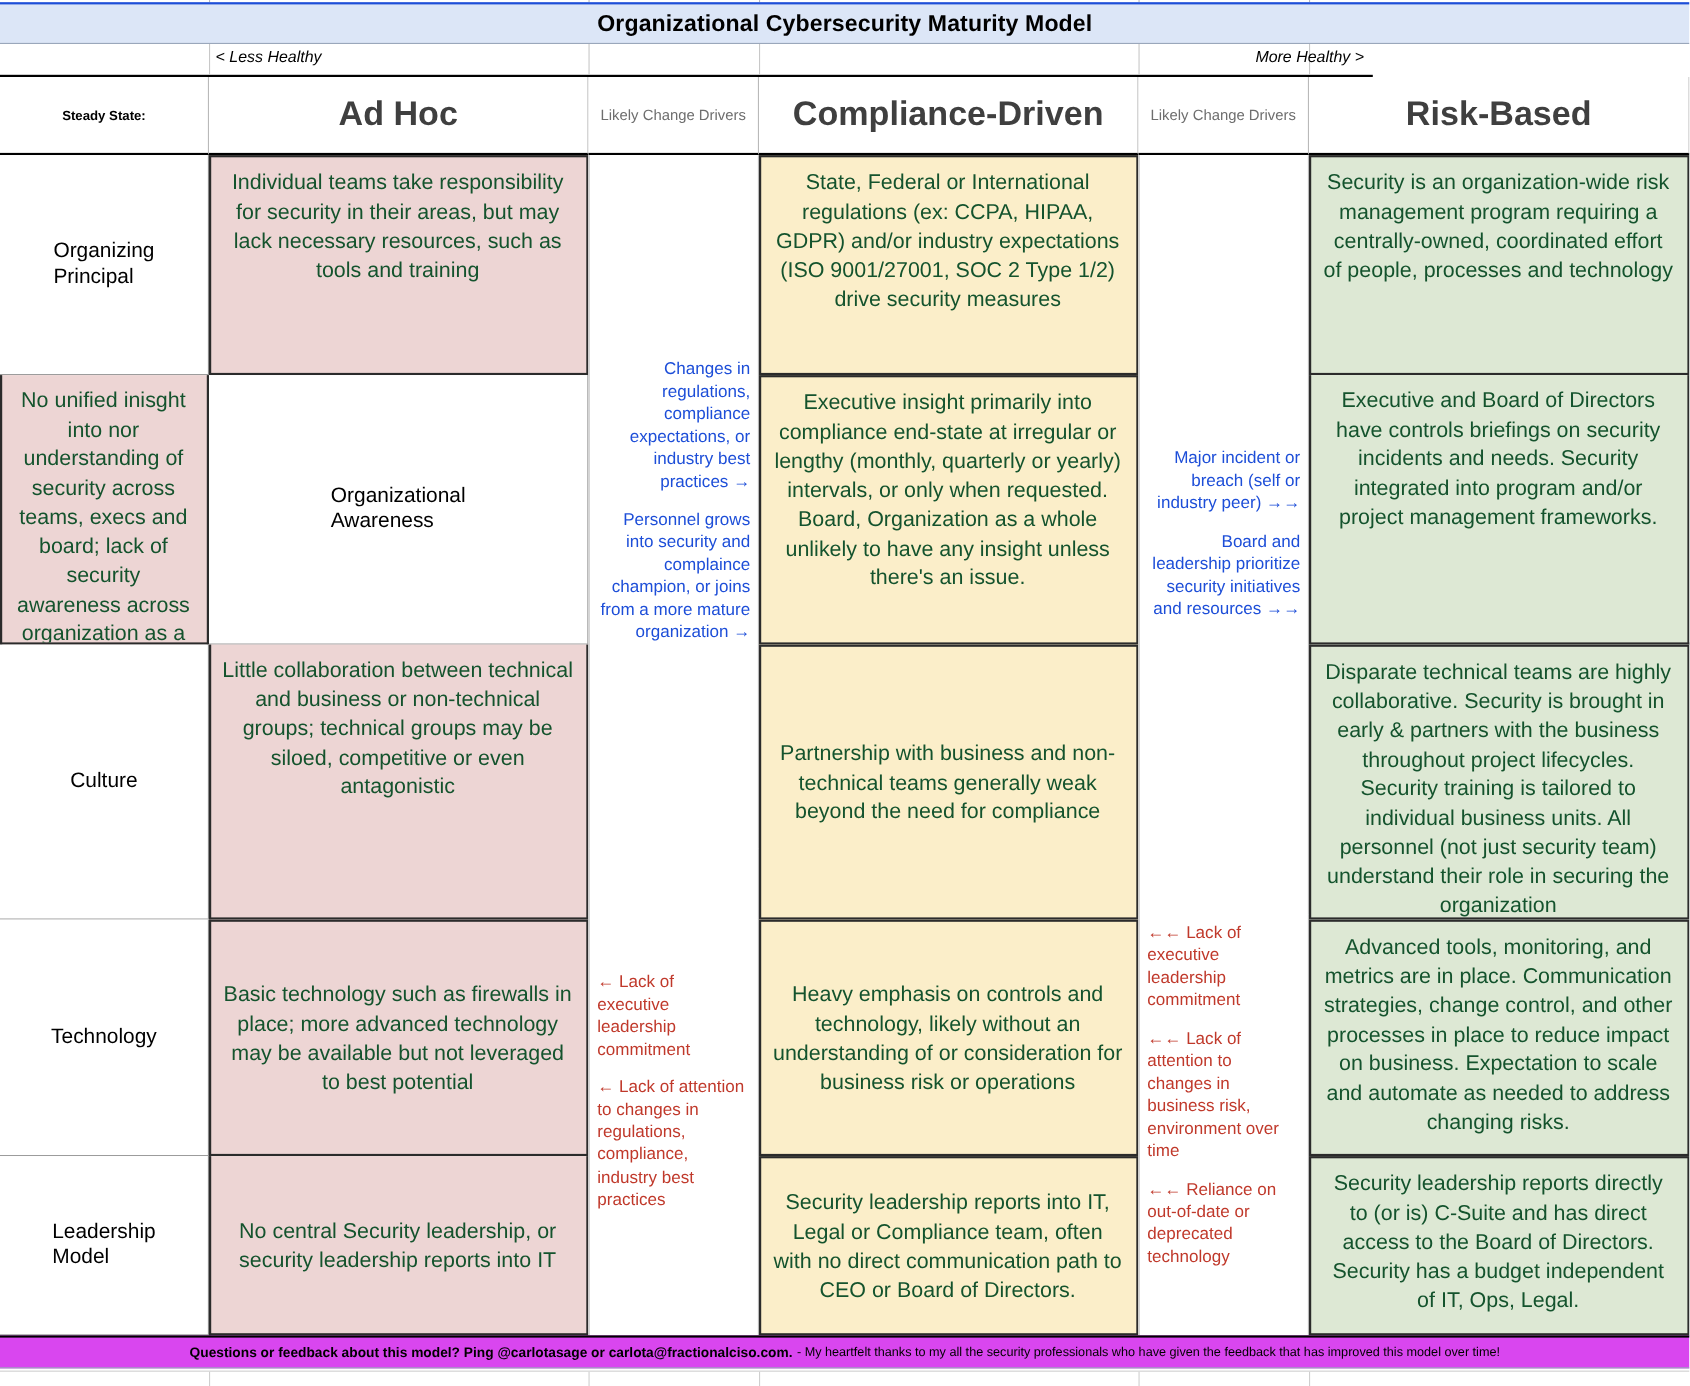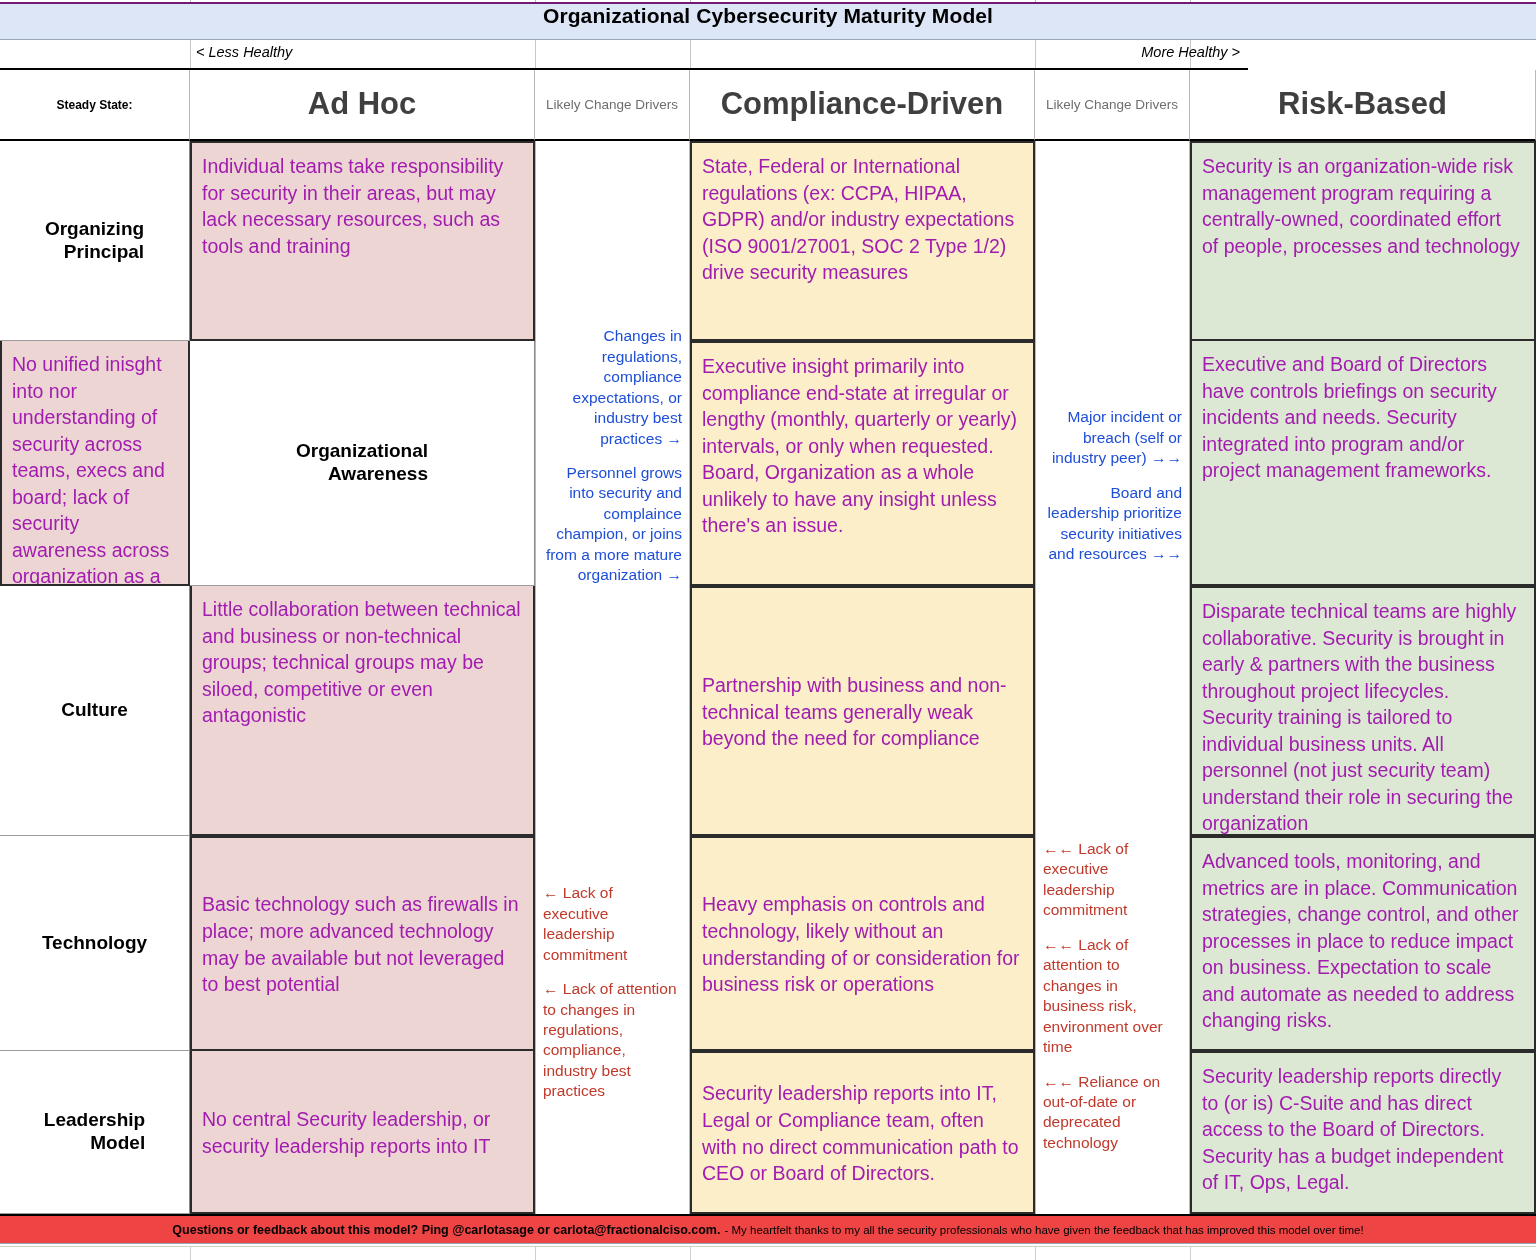--- a/index.html
+++ b/index.html
@@ -15,23 +15,24 @@
     background: #ffffff;
     overflow: hidden;
   }
 
   
   .title-bar {
     position: absolute;
     left: 0; top: 2px;
     width: 1536px; height: 38px;
     background: #dce6f7;
-    border-top: 2px solid #701a75;
+    border-top: 2px solid #1d4ed8;
     border-bottom: 1px solid #9aa7bb;
     display: flex;
+    align-items: center;
     justify-content: center;
   }
   .title-bar .txt {
     font-size: 21px;
     font-weight: bold;
     color: #000;
     letter-spacing: .1px;
   }
 
   
@@ -89,33 +90,34 @@
     font-size: 31px; font-weight: bold; color: #3f3f3f;
     text-align: center; line-height: 1.05;
   }
   .hdr .drv {
     font-size: 13.5px; color: #6e6e6e; text-align:left;
   }
 
   
   .rowlabel {
     display: flex; align-items: center; justify-content: center;
-    text-align: right;
-    font-size: 19px; font-weight: bold; color: #000;
+    text-align: left;
+    font-size: 19px; font-weight: normal; color: #000;
     line-height: 1.2;
     border-right: 1px solid #8a8a8a;
     border-bottom: 1px solid #9c9c9c;
   }
 
   
   .state {
     font-size: 19.5px;
     line-height: 1.36;
-    color: #a21caf;
+    color: #14532d;
     padding: 10px 12px 8px 10px;
+    text-align: center;
   }
   .adhoc   { background: #edd5d4; border: 2px solid #2b2b2b; border-top-width:2px;}
   .comp    { background: #fbeec9; border: 2px solid #2b2b2b; }
   .risk    { background: #dde8d4; border: 2px solid #2b2b2b; }
   .state.nb-top { border-top: 0; }
 
   
   .span-driver {
     position: absolute;
     background: #fff;
@@ -130,21 +132,21 @@
   }
   .span-driver p { margin: 0 0 14px 0; }
   .span-driver p:last-child { margin-bottom: 0; }
   .span-driver.red { color:#c0392b; text-align:left; }
 
   
   .footer {
     position: absolute;
     left: 0; top: 1214px;
     width: 1536px; height: 30px;
-    background: #ef4444;
+    background: #d946ef;
     border-top: 2px solid #000;
     border-bottom: 1px solid #9aa7bb;
     display: flex; align-items: center; justify-content: center;
     white-space: nowrap;
   }
   .footer .f1 { font-size: 12.5px; font-weight: bold; color:#000; }
   .footer .f2 { font-size: 11.5px; color:#000; margin-left: 4px; }
 
   .bottom-strip {
     position:absolute; left:0; top:1246px; width:1536px; height:14px;

